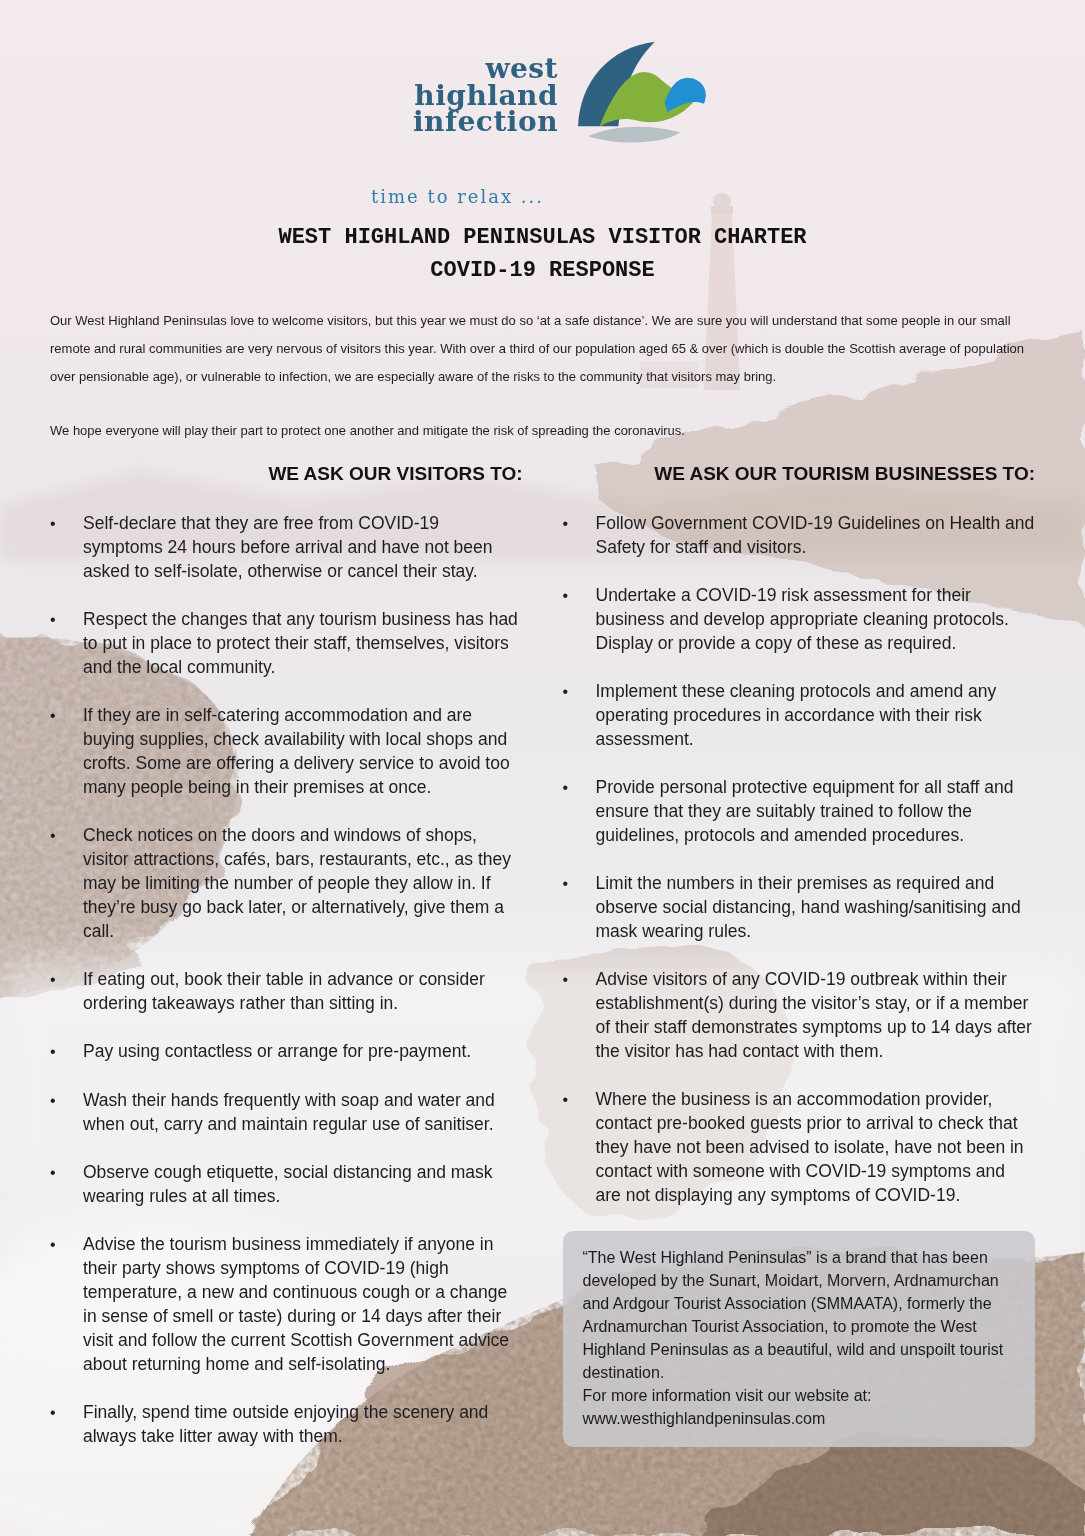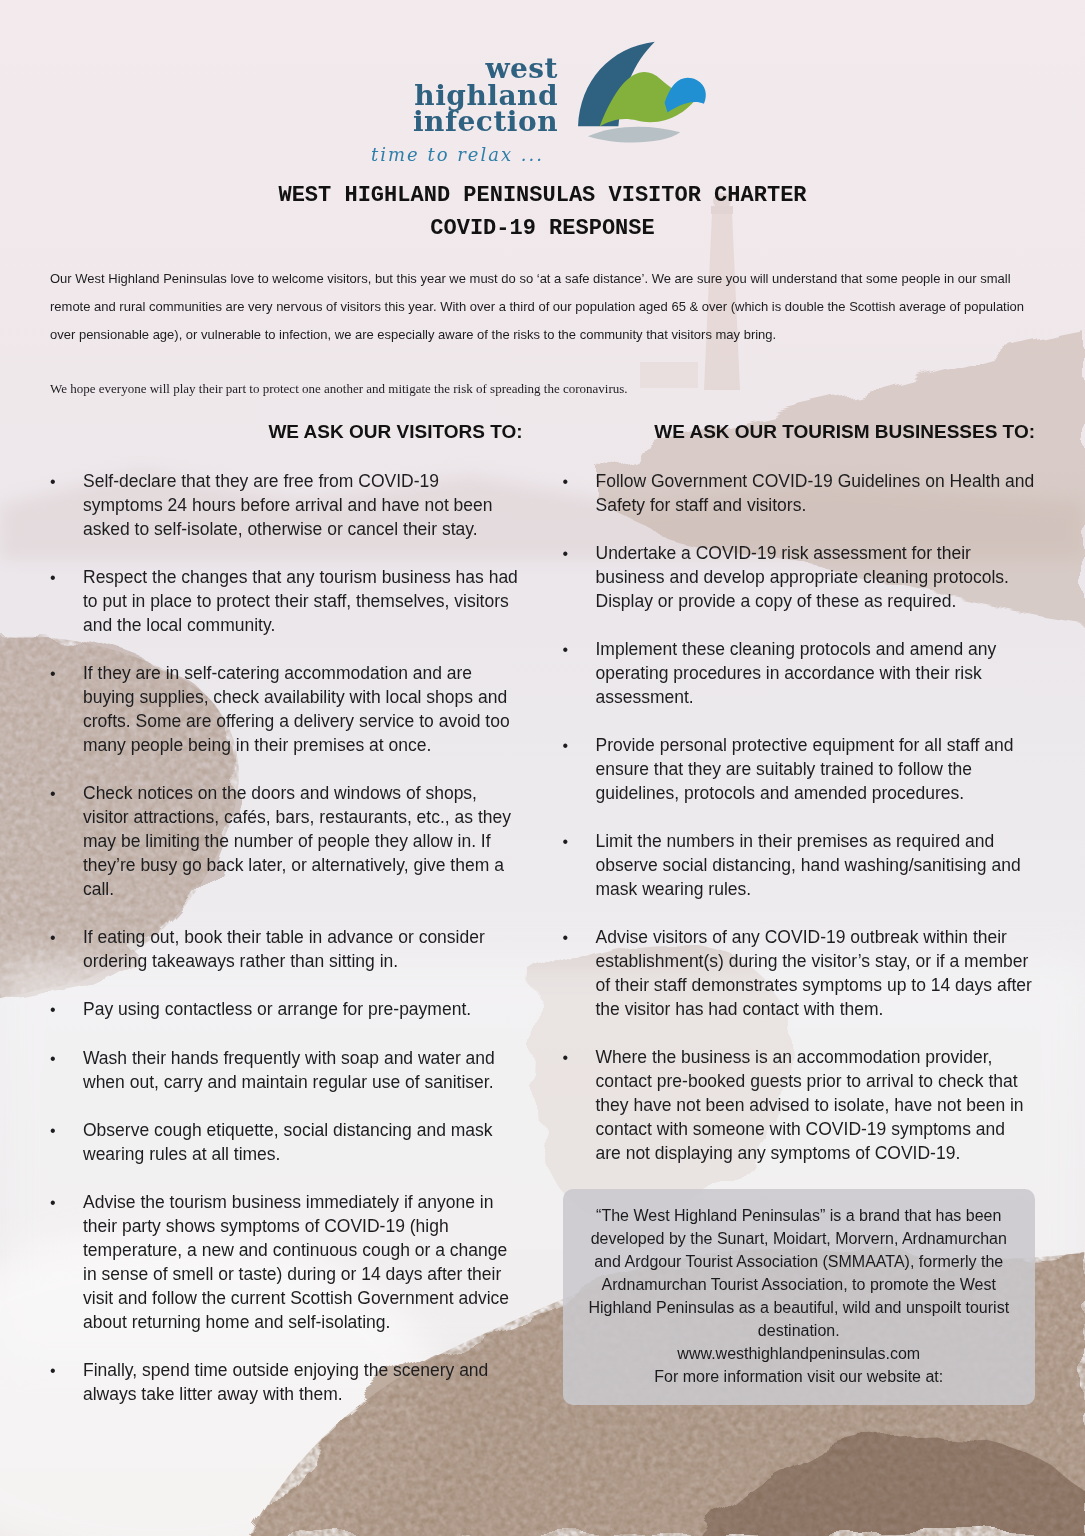--- a/index.html
+++ b/index.html
@@ -5,46 +5,46 @@
   html,body{margin:0;padding:0;}
   body{
     width:1085px;height:1536px;position:relative;overflow:hidden;
     font-family:"Liberation Sans",sans-serif;color:#1d1d1f;background:#ece5e8;
   }
   .bg{position:absolute;inset:0;z-index:0;}
   .content{position:relative;z-index:1;padding:30px 50px 0;}
 
   
   .logo-row{display:flex;justify-content:center;align-items:flex-start;}
-  .logo-textcol{display:flex;flex-direction:column;align-items:flex-end;padding-top:26px;}
+  .logo-textcol{display:flex;flex-direction:column;align-items:flex-end;padding-top:26px;gap:42px;}
   .wordmark{font-family:"DejaVu Serif",serif;font-weight:bold;color:#2f6180;
             font-size:28px;line-height:0.95;text-align:right;letter-spacing:0.5px;}
-  .tagline{font-family:"DejaVu Serif",serif;font-style:italic;color:#2e7fa9;
+  .tagline{font-family:"DejaVu Serif",serif;color:#2e7fa9;
            font-size:18px;margin-top:8px;letter-spacing:2px;align-self:center;padding-right:14px;}
   .logo-art{width:148px;height:118px;margin-left:8px;}
 
   
   .title{font-size:22px;font-weight:bold;text-align:center;line-height:1.5;margin:14px 0 20px;color:#121212;font-family:Liberation Mono, monospace;}
 
   
   .intro p{font-size:13px;line-height:28px;margin:0 0 26px;}
-  .intro p:last-child{margin-bottom:18px;font-family:Liberation Serif, serif;}
+  .intro p:last-child{margin-bottom:18px;}
 
   
   .columns{display:flex;gap:40px;}
   .col{flex:1;min-width:0;}
   .col-heading{font-size:19px;font-weight:bold;text-align:right;margin:0 0 26px;color:#121212;}
   ul.blist{list-style:none;margin:0;padding:0;}
   ul.blist li{display:flex;margin-bottom:24px;font-size:17.5px;line-height:24px;}
   .bm{flex:0 0 33px;font-size:16px;padding-top:1px;}
   .bt{flex:1;}
 
   
   .brand-box{background:rgba(202,200,205,0.88);border-radius:10px;padding:15px 20px 17px;
-             text-align:center;font-size:16px;line-height:23px;margin-top:2px;color:#1b1b1d;}
+             text-align:left;font-size:16px;line-height:23px;margin-top:2px;color:#1b1b1d;}
   .brand-box p{margin:0;}
 </style>
 </head>
 <body>
 
 <svg class="bg" width="1085" height="1536" viewBox="0 0 1085 1536" preserveAspectRatio="none" aria-hidden="true">
   <defs>
     <linearGradient id="gSky" x1="0" y1="0" x2="0" y2="1">
       <stop offset="0" stop-color="#f1e7ea"></stop>
       <stop offset="0.2" stop-color="#eee5e9"></stop>
@@ -202,19 +202,19 @@
             <span class="bt">Advise visitors of any COVID-19 outbreak within their establishment(s) during the visitor’s stay, or if a member of their staff demonstrates symptoms up to 14 days after the visitor has had contact with them.</span>
           </li>
         <li>
             <span class="bm">•</span>
             <span class="bt">Where the business is an accommodation provider, contact pre-booked guests prior to arrival to check that they have not been advised to isolate, have not been in contact with someone with COVID-19 symptoms and are not displaying any symptoms of COVID-19.</span>
           </li>
       </ul>
 
       <div class="brand-box">
         <p>“The West Highland Peninsulas” is a brand that has been developed by the Sunart, Moidart, Morvern, Ardnamurchan and Ardgour Tourist Association (SMMAATA), formerly the Ardnamurchan Tourist Association, to promote the West Highland Peninsulas as a beautiful, wild and unspoilt tourist destination.</p>
+        <p>For more information visit our website at:</p>
         <p>www.westhighlandpeninsulas.com</p>
-        <p>For more information visit our website at:</p>
       </div>
     </section>
 
   </div>
 </div>
 
 </body></html>

